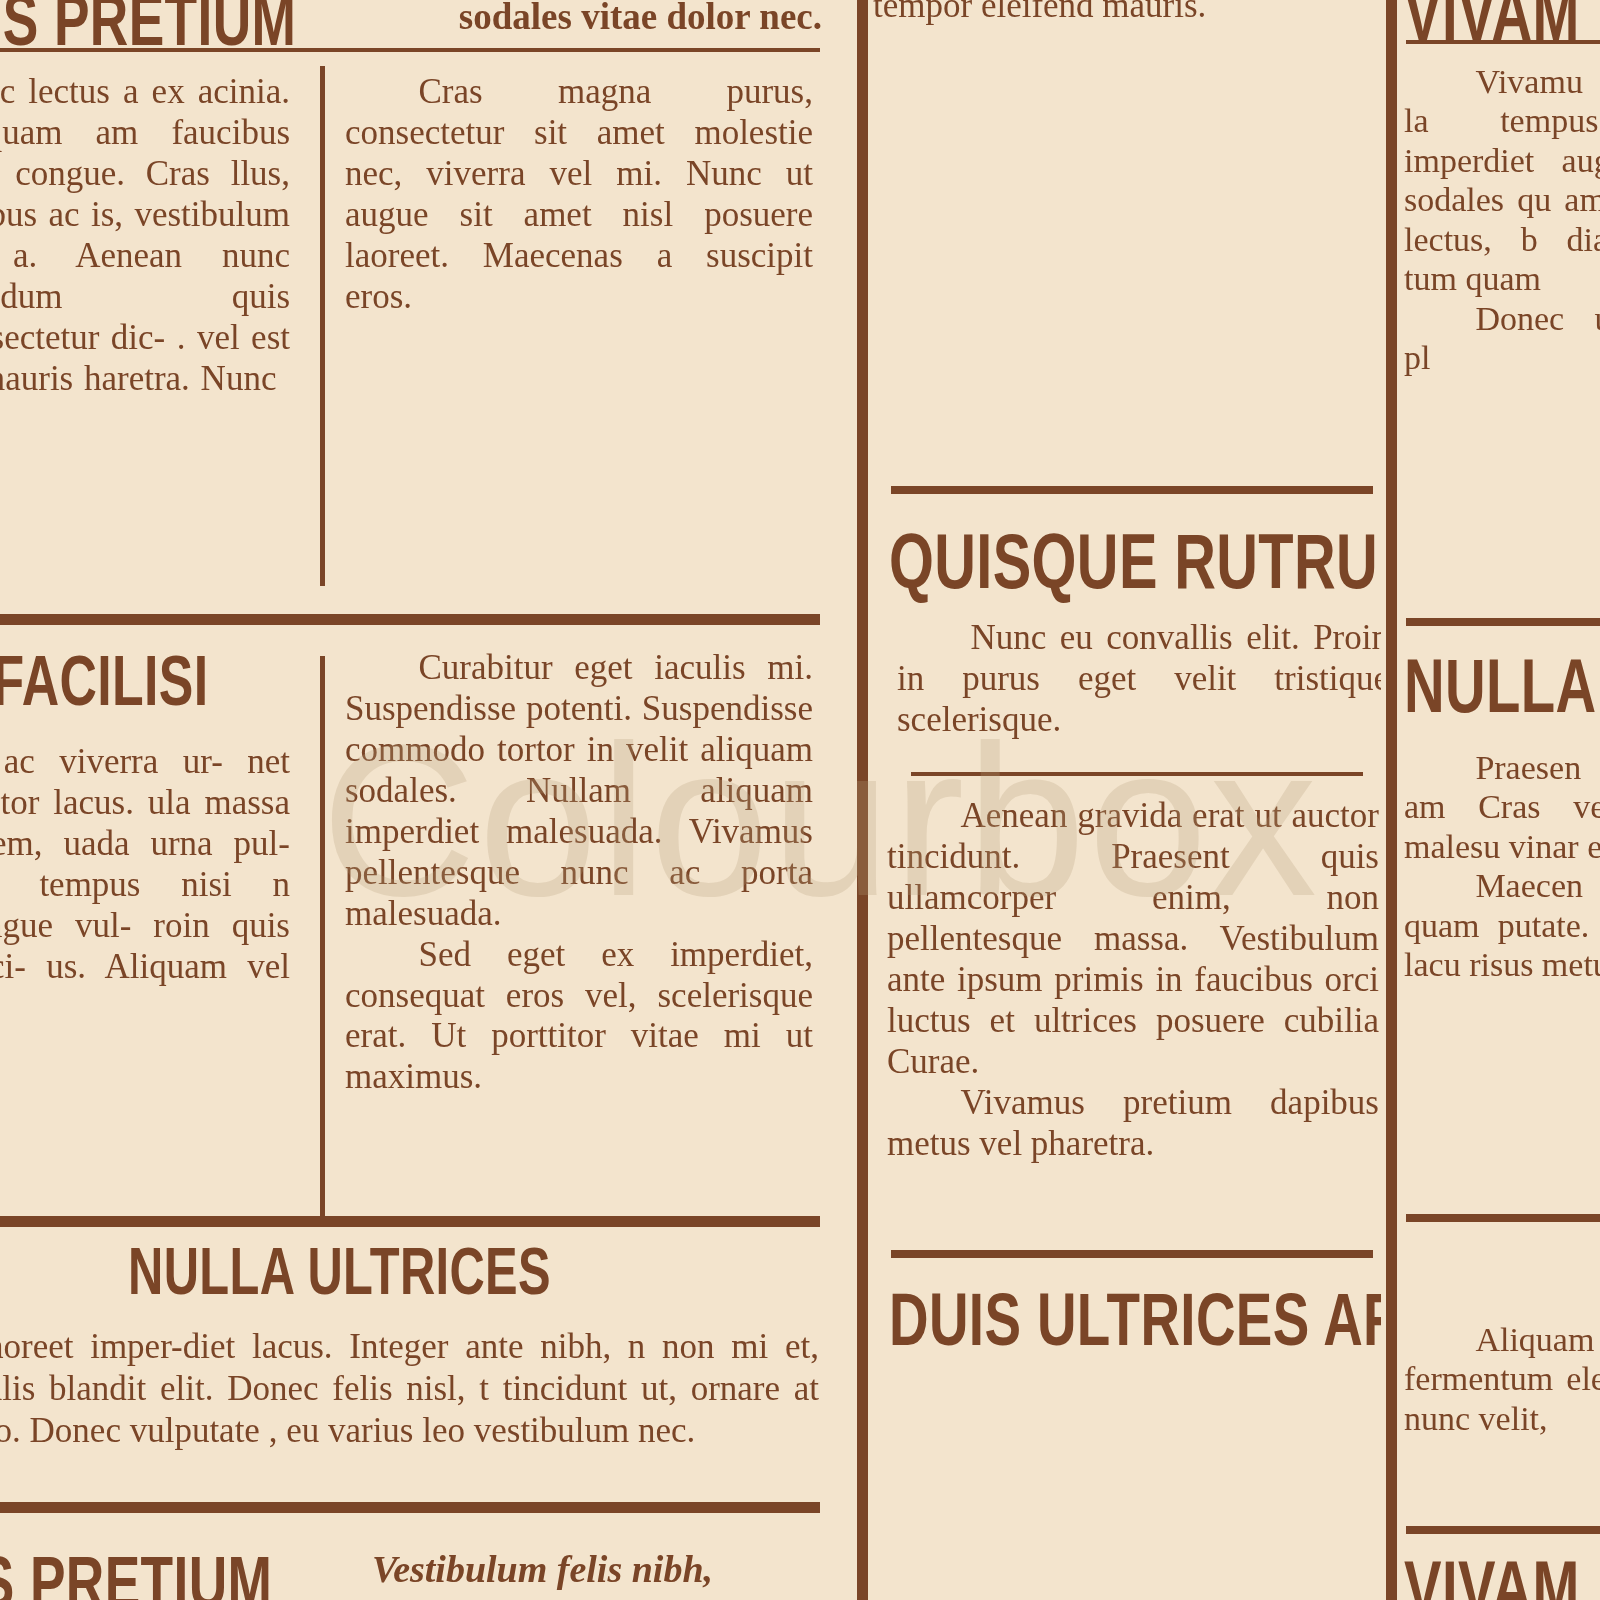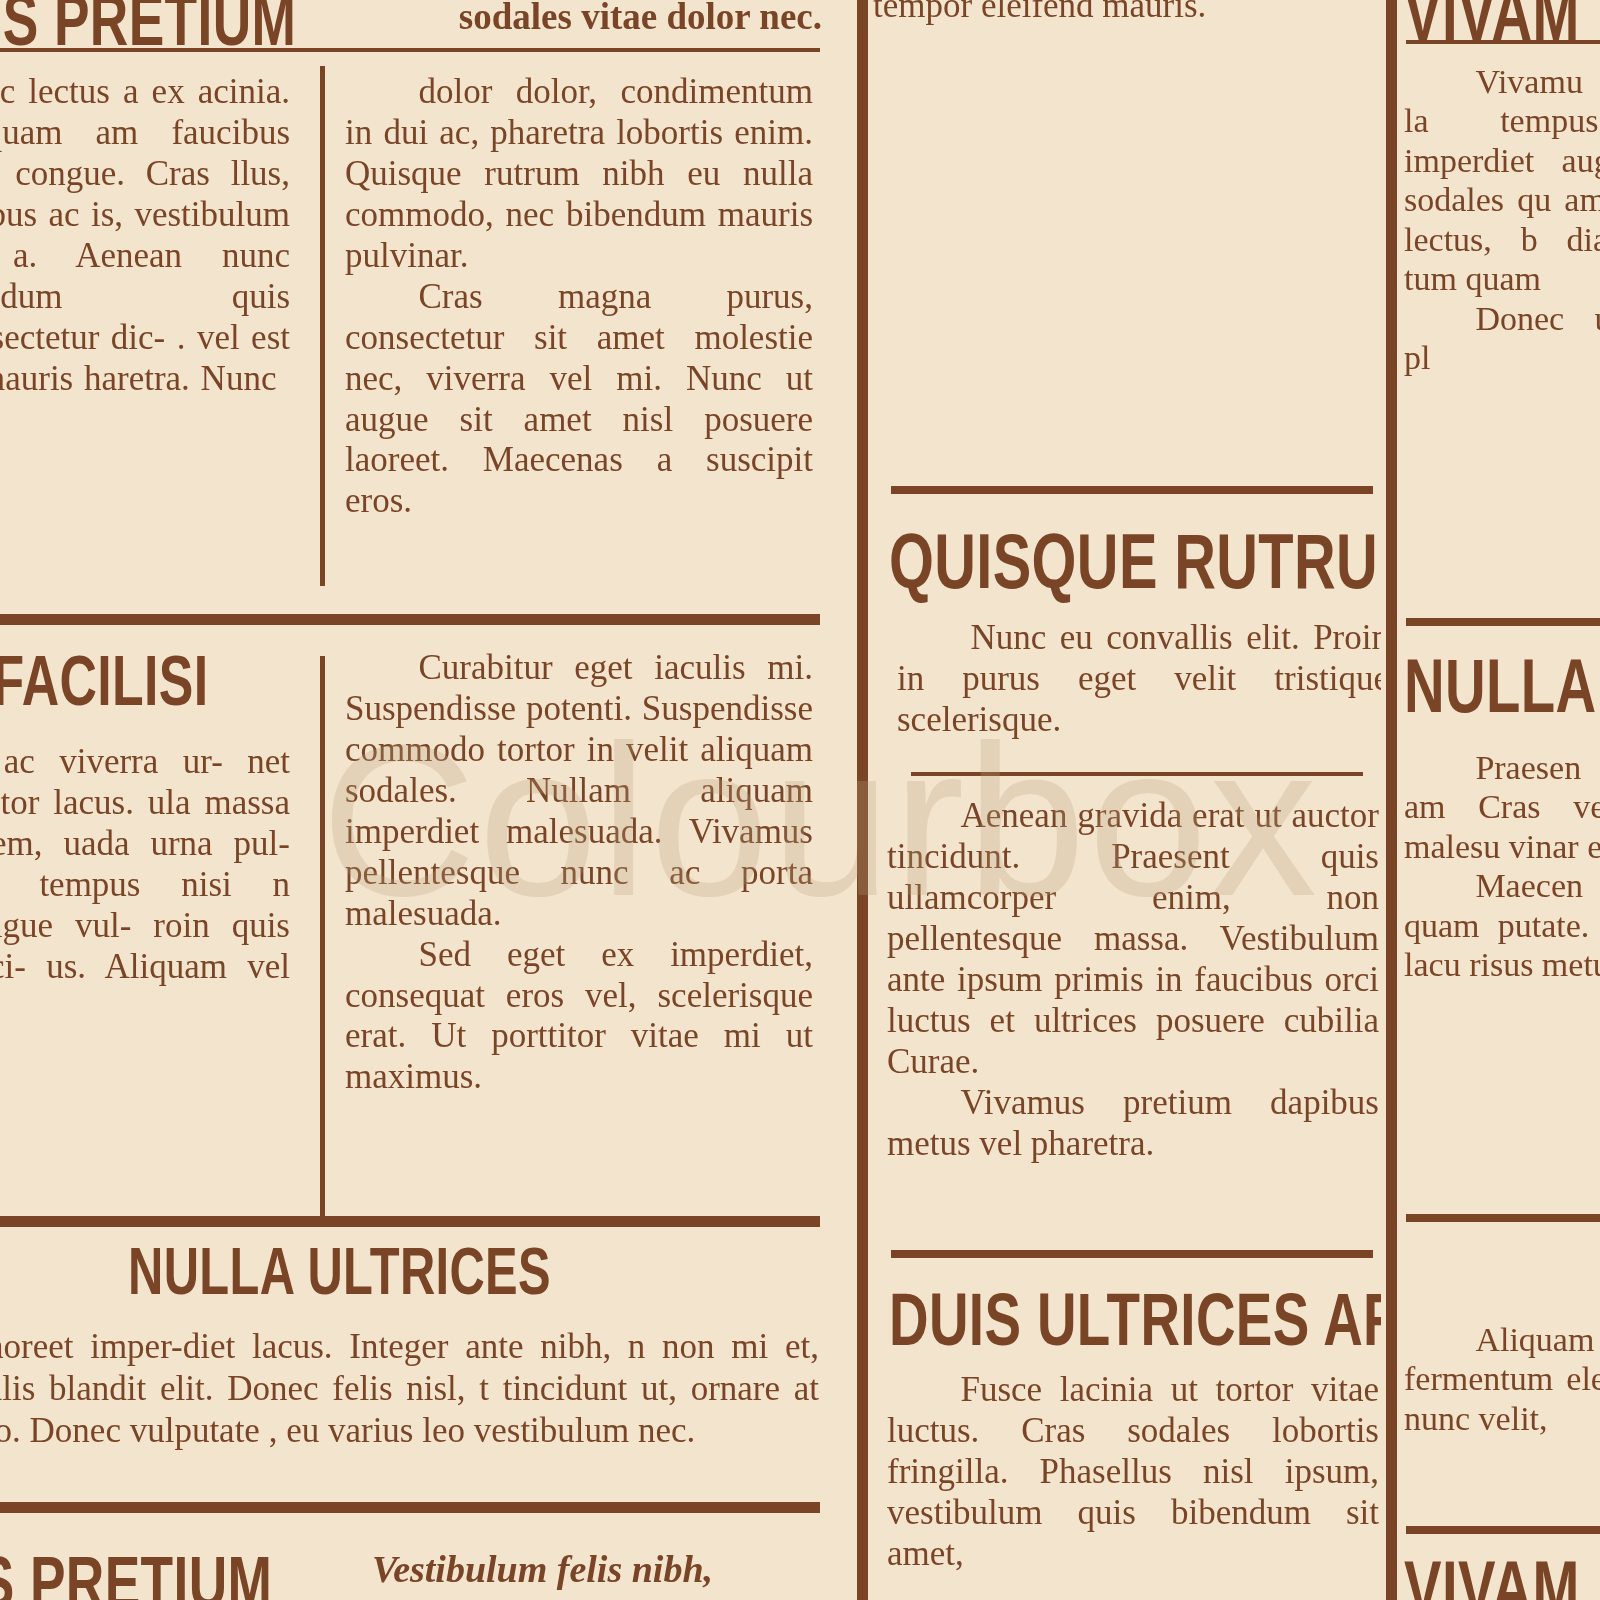--- a/index.html
+++ b/index.html
@@ -139,21 +139,20 @@
     <div class="vdivide-thin" style="left:320px; top:66px; height:520px;"></div>
 
     <div style="position:absolute; left:-60px; top:72px; width:350px;">
       <div class="body" style="text-align:justify; word-spacing:2px;">
         <p class="noind">us ac lectus a ex acinia. Aliquam am faucibus orci congue. Cras llus, finibus ac is, vestibulum sit a. Aenean nunc ibendum quis consectetur dic- . vel est in mauris haretra. Nunc</p>
       </div>
     </div>
 
     <div style="position:absolute; left:345px; top:72px; width:468px;">
       <div class="body">
-        <p>dolor dolor, condimentum in dui ac, pharetra lobortis enim. Quisque rutrum nibh eu nulla commodo, nec bibendum mauris pulvinar.</p>
         <p>Cras magna purus, consectetur sit amet molestie nec, viverra vel mi. Nunc ut augue sit amet nisl posuere laoreet. Maecenas a suscipit eros.</p>
       </div>
     </div>
 
     <div class="rule-thick" style="position:absolute; left:-10px; top:614px; width:830px;"></div>
 
     <div style="position:absolute; left:-58px; top:648px; width:420px;">
       <div class="headline hl-mid">A FACILISI</div>
     </div>
 
@@ -226,25 +225,20 @@
         <p>Vivamus pretium dapibus metus vel pharetra.</p>
       </div>
     </div>
 
     <div class="rule-med" style="position:absolute; left:18px; top:1250px; width:482px;"></div>
 
     <div style="position:absolute; left:16px; top:1284px; width:560px;">
       <div class="headline" style="font-size:74px;">DUIS ULTRICES ARCU</div>
     </div>
 
-    <div style="position:absolute; left:14px; top:1370px; width:492px;">
-      <div class="body">
-        <p>Fusce lacinia ut tortor vitae luctus. Cras sodales lobortis fringilla. Phasellus nisl ipsum, vestibulum quis bibendum sit amet,</p>
-      </div>
-    </div>
 
   </div>
 
   <div id="right-region" class="col clip">
 
     <div style="position:absolute; left:2px; top:-22px; width:420px;">
       <div class="headline" style="font-size:76px;">VIVAM</div>
     </div>
 
     <div class="rule-thin" style="position:absolute; left:4px; top:40px; width:320px;"></div>

